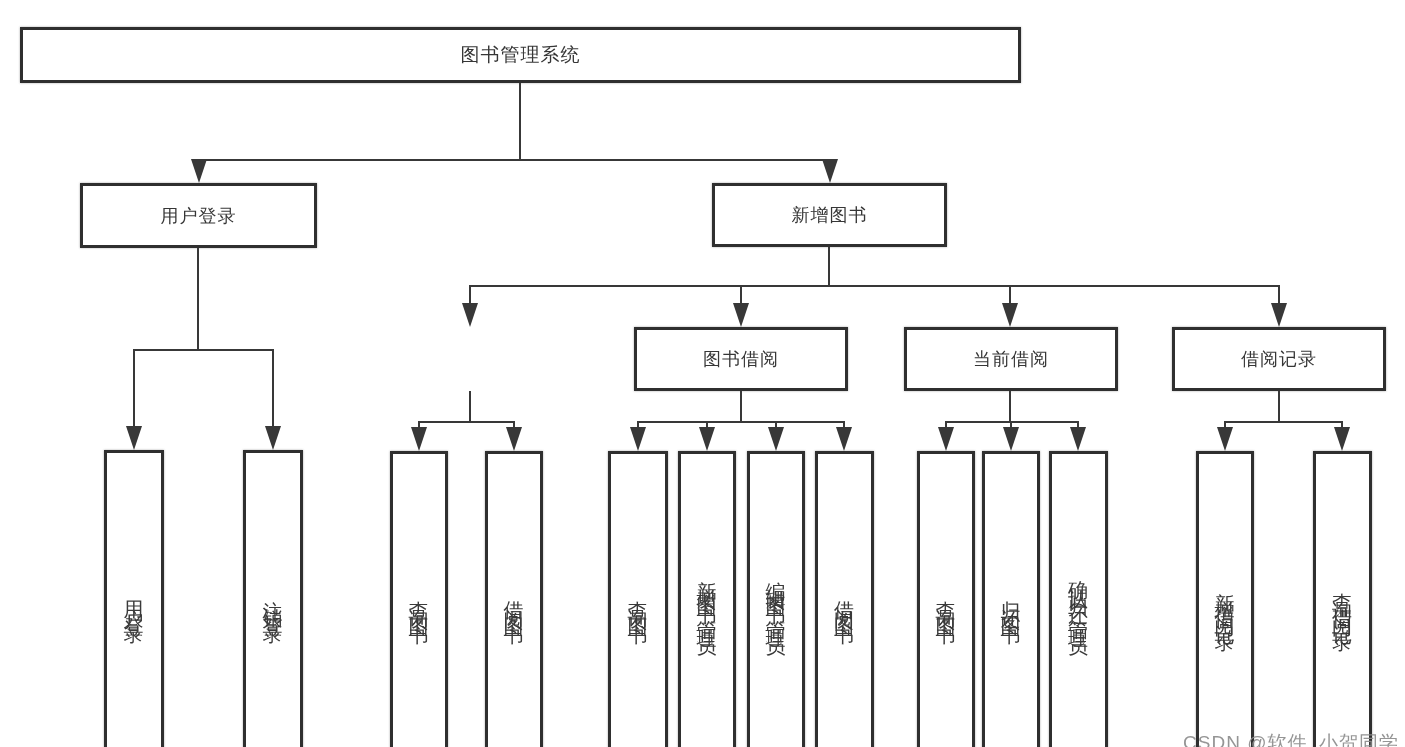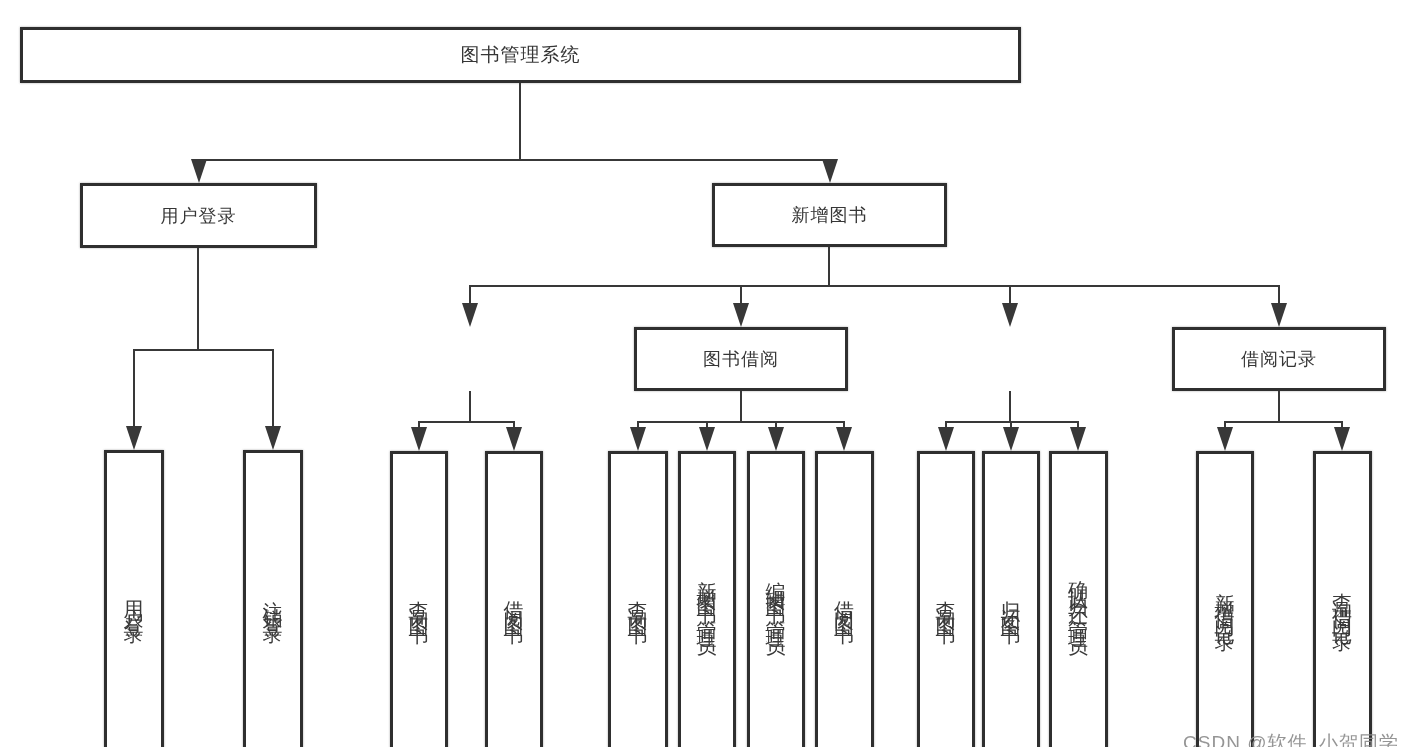--- a/index.html
+++ b/index.html
@@ -58,20 +58,21 @@
   <div class="vl" style="left:469px;top:271px;height:20px"></div>
   <div class="vl" style="left:740px;top:271px;height:20px"></div>
   <div class="vl" style="left:1009px;top:271px;height:20px"></div>
   <div class="vl" style="left:1278px;top:271px;height:20px"></div>
   <div class="arr" style="left:462px;top:289px"></div>
   <div class="arr" style="left:733px;top:289px"></div>
   <div class="arr" style="left:1002px;top:289px"></div>
   <div class="arr" style="left:1271px;top:289px"></div>
 
   <div class="box" style="left:634px;top:313px;width:214px;height:64px">图书借阅</div>
+  <div class="box" style="left:904px;top:313px;width:214px;height:64px">当前借阅</div>
   <div class="box" style="left:1172px;top:313px;width:214px;height:64px">借阅记录</div>
 
   <div class="vl" style="left:469px;top:377px;height:32px"></div>
   <div class="hl" style="left:419px;top:407px;width:96px"></div>
   <div class="vl" style="left:418px;top:407px;height:8px"></div>
   <div class="vl" style="left:513px;top:407px;height:8px"></div>
   <div class="arr" style="left:411px;top:413px"></div>
   <div class="arr" style="left:506px;top:413px"></div>
 
   <div class="vl" style="left:740px;top:377px;height:32px"></div>

